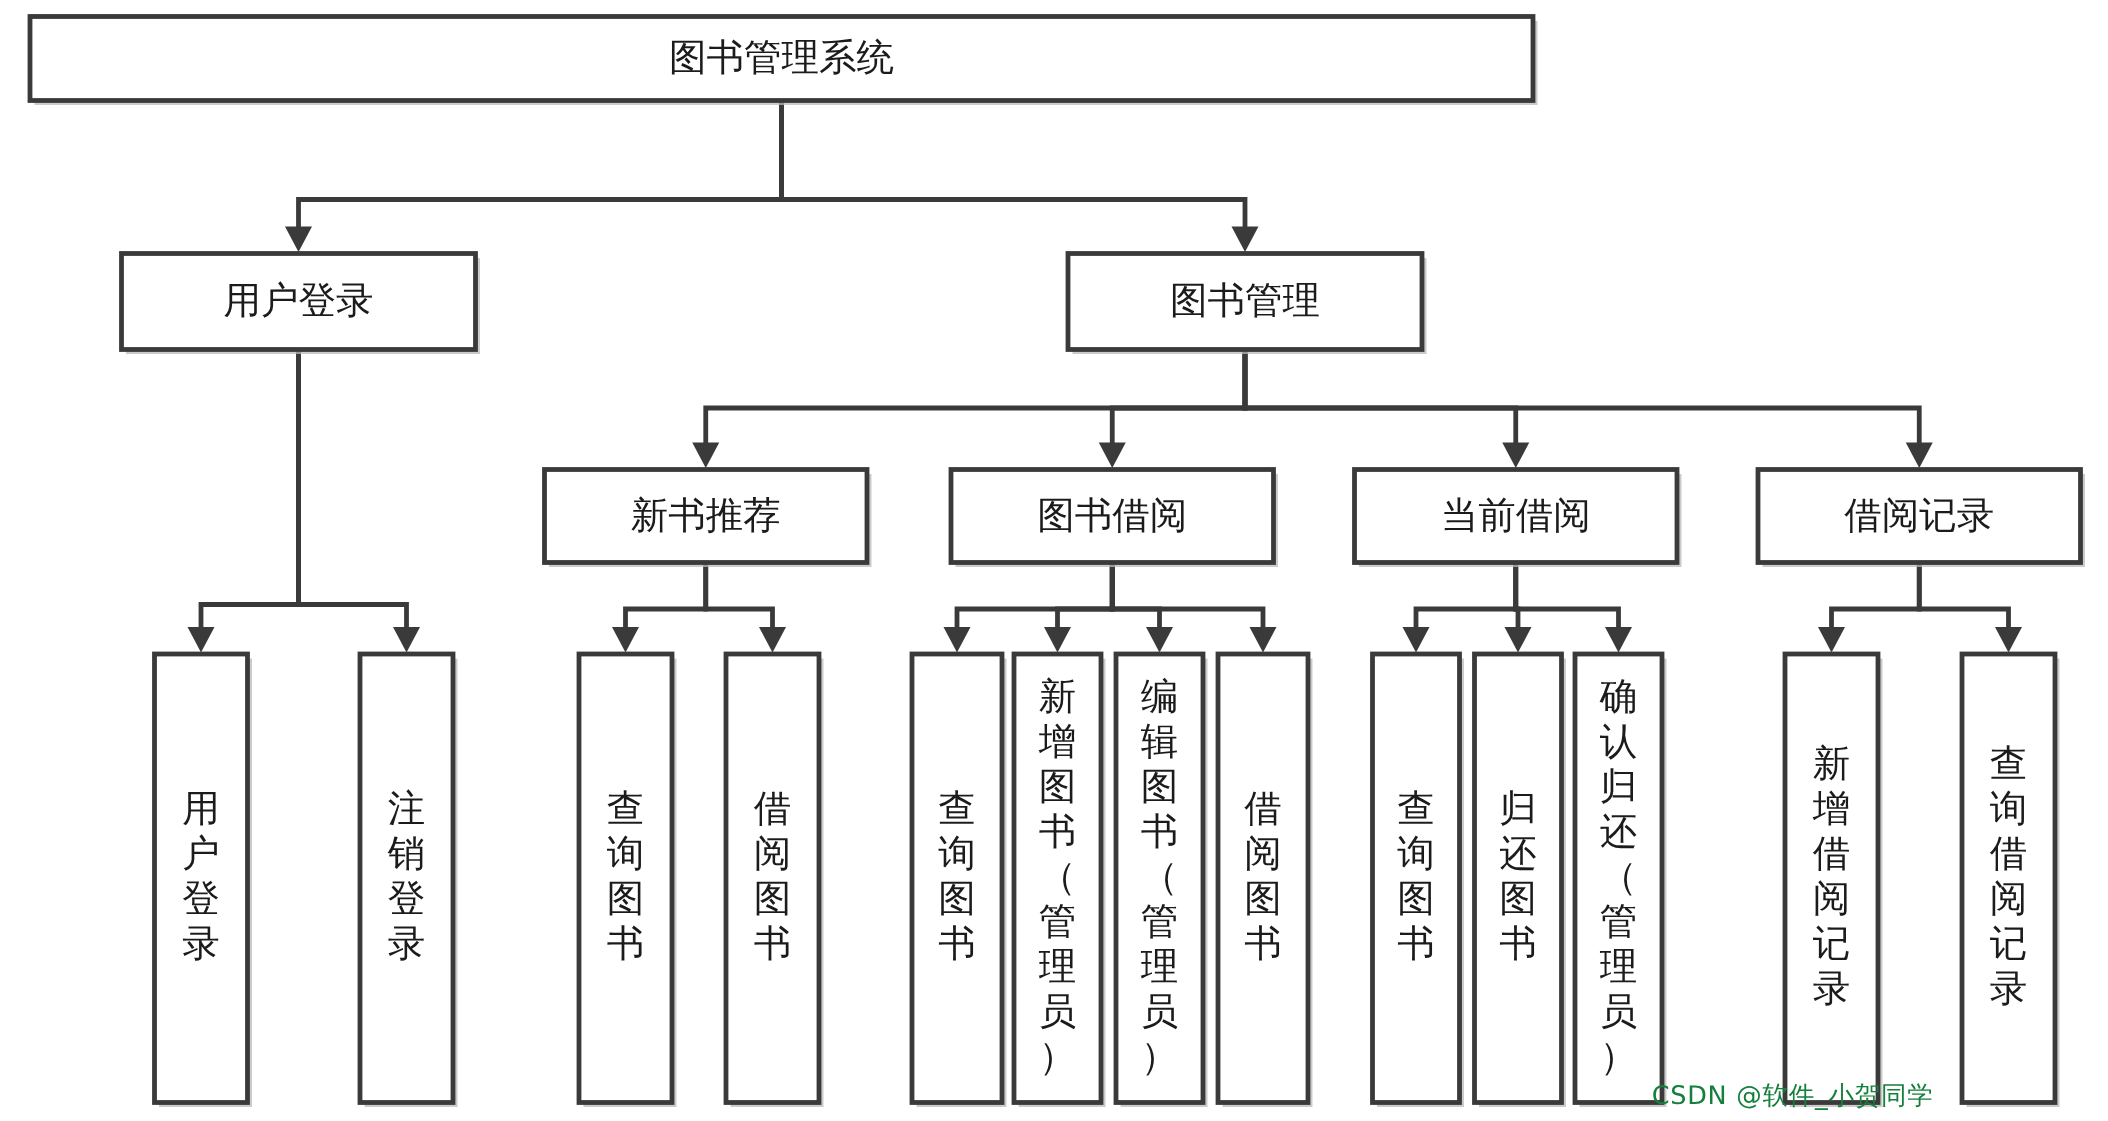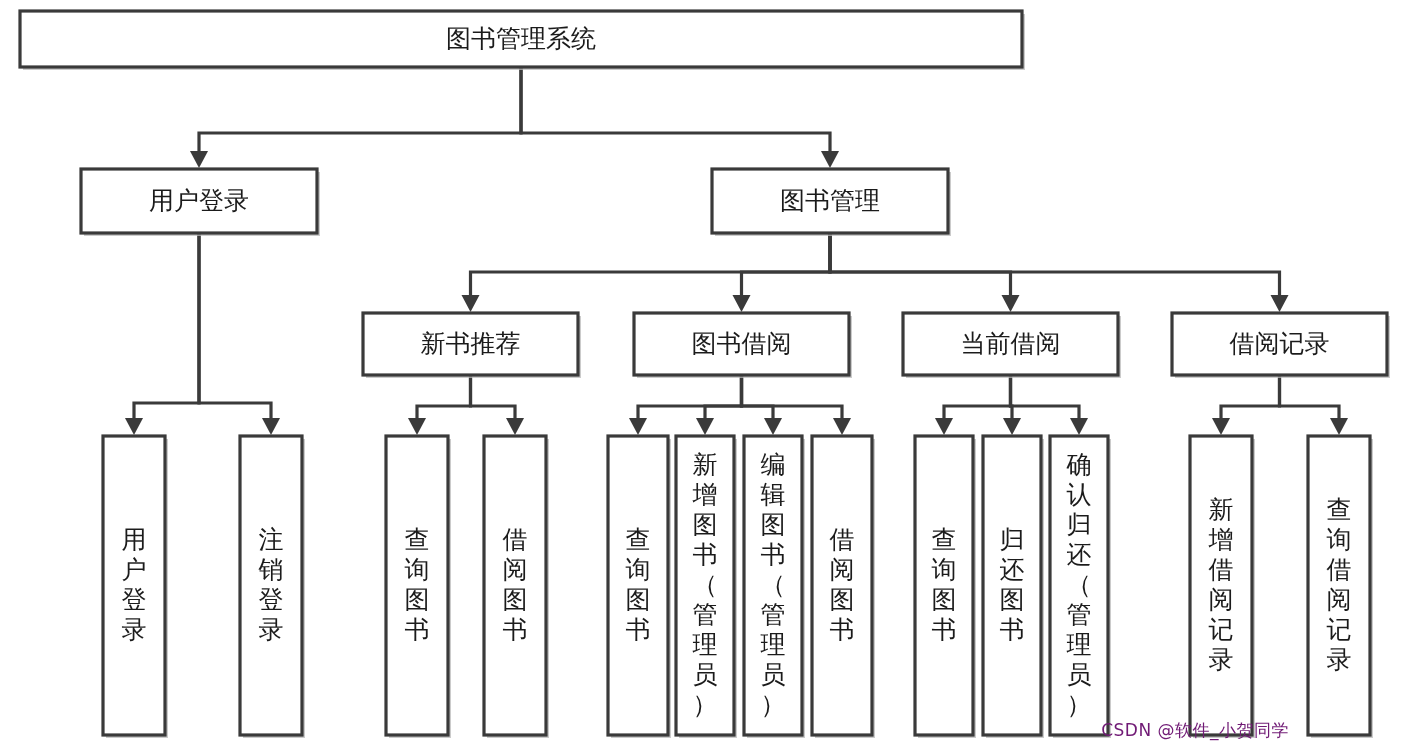--- a/index.html
+++ b/index.html
@@ -16,21 +16,21 @@
   .link-arrow{fill:#3a3a3a;stroke:none;}
   .node-label{
     fill:#1b1b1b;font-family:"DejaVu Sans","Liberation Sans",sans-serif;
     text-anchor:middle;dominant-baseline:middle;
   }
   .label-h{font-size:25px;}
   .label-v{font-size:25px;}
   .watermark{
     position:absolute;right:8px;bottom:5px;
     font-family:"DejaVu Sans","Liberation Sans",sans-serif;
-    font-size:17px;color:#701a75;letter-spacing:.5px;white-space:nowrap;
+    font-size:17px;color:#15803d;letter-spacing:.5px;white-space:nowrap;
     user-select:none;
   }
 </style>
 </head>
 <body>
 
 <div id="diagram-root">
   <svg id="tree-svg" viewBox="0 0 1405 747">
     <g id="edges-layer">
         <g>

